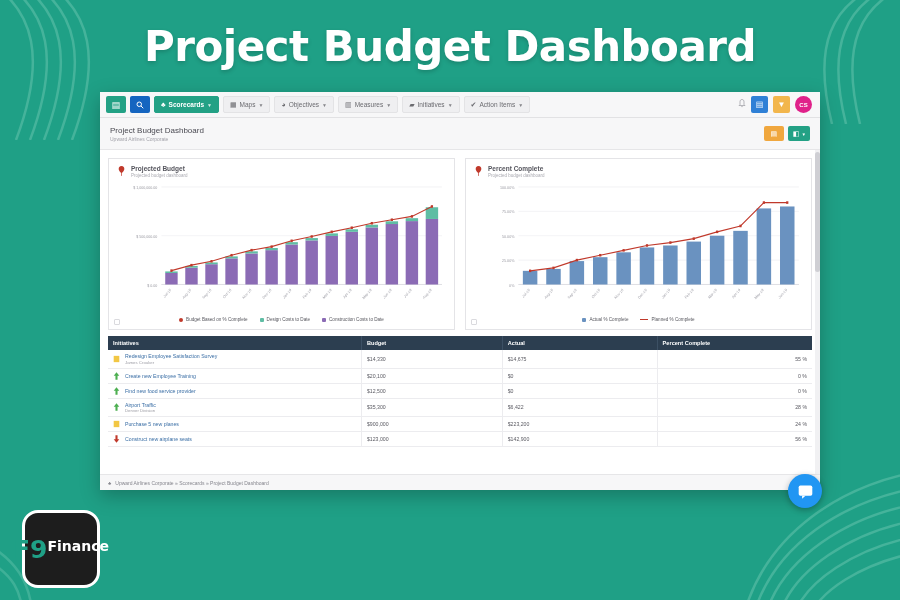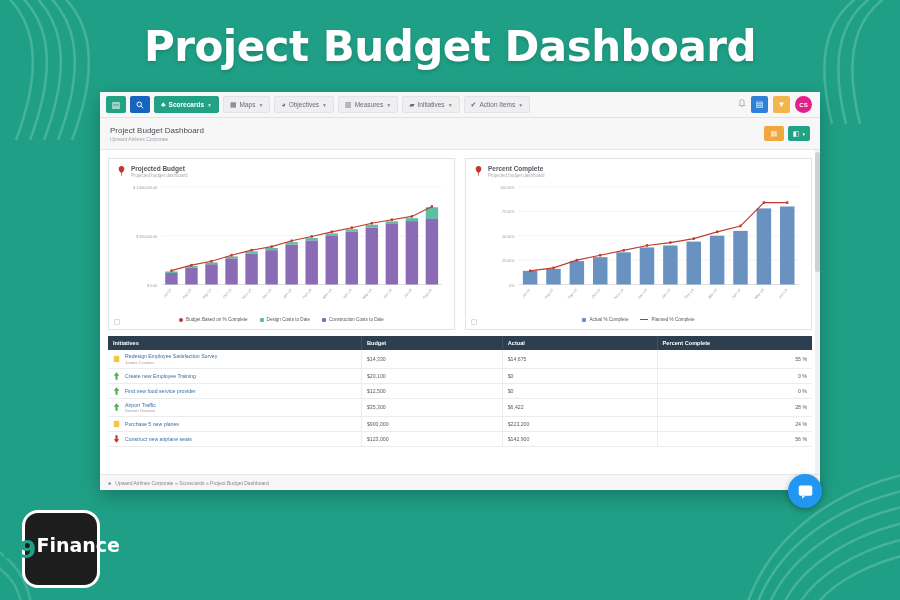--- a/index.html
+++ b/index.html
@@ -170,21 +170,21 @@
   
   .logo-box {
     position: absolute; left: 22px; bottom: 12px;
     width: 78px; height: 78px; background: #1d1d1d;
     border: 3px solid #ffffff; border-radius: 16px;
     display: flex; align-items: center; justify-content: center;
     flex-direction: row;
   }
   .logo-f9 { color: #1fa086; font-size: 25px; font-weight: bold; line-height: 1; font-family:"DejaVu Sans",sans-serif;}
   .logo-fin {
-    color: #ffffff; font-size: 19px; font-weight: bold; line-height: 1;
+    color: #ffffff; font-size: 14px; font-weight: bold; line-height: 1;
     margin-top: -7px; font-family:"DejaVu Sans",sans-serif;
   }
 </style>
 </head>
 <body>
 
 <div id="root">
 
   <div class="swirl" style="left:-10px;top:-10px;">
     <svg width="130" height="150" viewBox="0 0 130 150">

